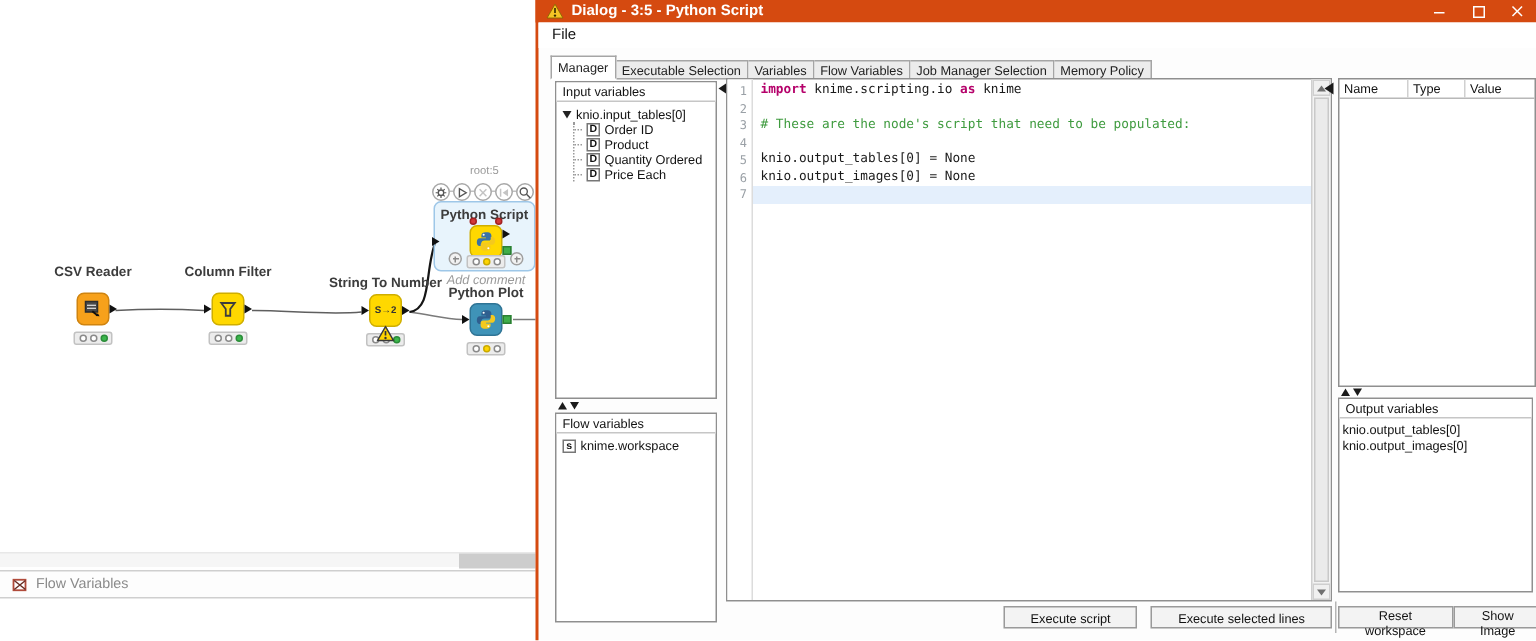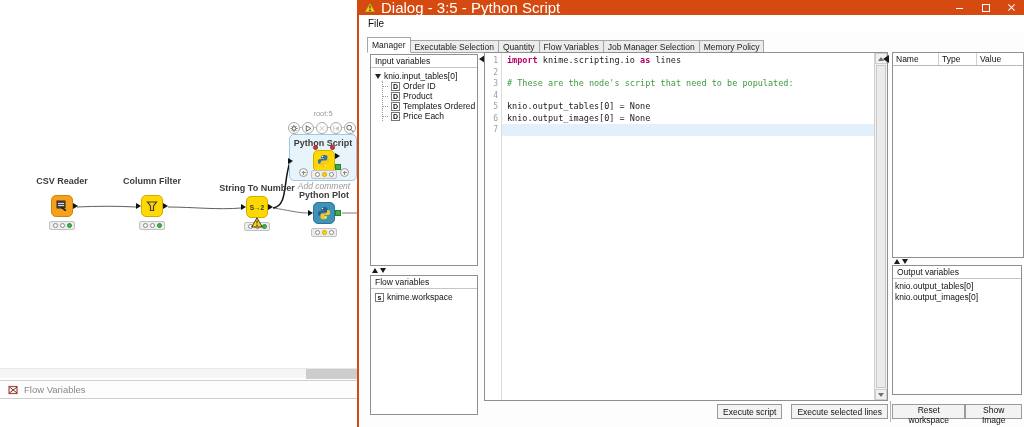--- a/index.html
+++ b/index.html
@@ -49,21 +49,21 @@
   .fvbar { position:absolute; left:0; top:380px; width:358px; height:19px; background:#fdfdfd;
            border-top:1px solid #cfcfcf; border-bottom:1px solid #cfcfcf;
            display:flex; align-items:center; gap:5px; padding-left:8px; }
   .fvbar span { font-size:9.5px; color:#8a8a8a; }
 
   
   .dialog { position:absolute; left:357px; top:0; width:667px; height:427px; background:#fdfdfd;
             border-left:2px solid #d54a10; }
   .titlebar { position:absolute; left:357px; top:0; width:667px; height:15px; background:#d54a10;
               display:flex; align-items:center; gap:5px; padding-left:7px; }
-  .titlebar .ttl { color:#fff; font-size:15px; }
+  .titlebar .ttl { color:#fff; font-size:10px;font-weight:bold; }
   .wcontrols { position:absolute; right:8px; top:0; height:15px; display:flex; align-items:center; gap:17px; }
   .wc { position:relative; width:9px; height:9px; cursor:pointer; }
   .wc-min::after { content:""; position:absolute; left:1px; top:5px; width:7px; height:1px; background:#fff; }
   .wc-max::after { content:""; position:absolute; left:1px; top:1px; width:6px; height:6px; border:1px solid #fff; }
   .wc-close::before, .wc-close::after { content:""; position:absolute; left:0; top:4px; width:9px; height:1px; background:#fff; }
   .wc-close::before { transform:rotate(45deg); }
   .wc-close::after { transform:rotate(-45deg); }
   .menubar { position:absolute; left:359px; top:15px; width:665px; height:17px; background:#fff;
              display:flex; align-items:center; }
   .menubar span { font-size:10px; color:#111; padding:0 9px; }
@@ -117,21 +117,21 @@
   
   .onetouch { position:absolute; width:0; height:0; border-right:6px solid #1a1a1a;
               border-top:4px solid transparent; border-bottom:4px solid transparent; }
   .hsplit { position:absolute; display:flex; gap:2px; align-items:center; }
   .hsplit i { display:block; width:0; height:0; }
   .hsplit .u { border-bottom:5px solid #1a1a1a; border-left:3.5px solid transparent; border-right:3.5px solid transparent; }
   .hsplit .d { border-top:5px solid #1a1a1a; border-left:3.5px solid transparent; border-right:3.5px solid transparent; }
 
   
   .btn { background:#f3f3f3; border:1px solid #9a9a9a; font-size:8.5px; color:#111; height:15px;
-         padding:0 5px; font-family:"Liberation Sans", sans-serif; cursor:pointer; }
+         padding:0 17px; font-family:"Liberation Sans", sans-serif; cursor:pointer; }
   .btnrow-left { position:absolute; left:484px; top:404px; width:404px; display:flex; justify-content:flex-end; gap:9px; }
   .btnrow-right { position:absolute; left:892px; top:404px; width:130px; display:flex; justify-content:space-between; }
   .btndiv { position:absolute; left:890px; top:401px; width:0; height:21px; border-left:1px solid #b5b5b5; }
 </style>
 </head>
 <body>
 
 <div class="stage">
 
   <div class="canvas">
@@ -292,21 +292,21 @@
     </span>
   </div>
 
   <div class="menubar">
     <span>File</span>
   </div>
 
   <div class="tabs">
     <span class="tab active">Manager</span>
     <span class="tab">Executable Selection</span>
-    <span class="tab">Quantity</span>
+    <span class="tab">Variables</span>
     <span class="tab">Flow Variables</span>
     <span class="tab">Job Manager Selection</span>
     <span class="tab">Memory Policy</span>
   </div>
 
   <div class="panel" style="left:370px;top:54px;width:108px;height:212px">
     <div class="phead">Input variables</div>
     <div class="tree">
       <div class="trow">
         <span class="expander"></span>
@@ -319,21 +319,21 @@
           <span>Order ID</span>
         </div>
         <div class="trow">
           <span class="stub"></span>
           <span class="tbox">D</span>
           <span>Product</span>
         </div>
         <div class="trow">
           <span class="stub"></span>
           <span class="tbox">D</span>
-          <span>Templates Ordered</span>
+          <span>Quantity Ordered</span>
         </div>
         <div class="trow">
           <span class="stub"></span>
           <span class="tbox">D</span>
           <span>Price Each</span>
         </div>
       </div>
     </div>
   </div>
 
@@ -358,21 +358,21 @@
     <div class="gutter">
       <div>1</div>
       <div>2</div>
       <div>3</div>
       <div>4</div>
       <div>5</div>
       <div>6</div>
       <div>7</div>
     </div>
     <div class="codearea">
-      <div class="cline"><span class="kw">import</span><span> knime.scripting.io </span><span class="kw">as</span><span> lines</span></div>
+      <div class="cline"><span class="kw">import</span><span> knime.scripting.io </span><span class="kw">as</span><span> knime</span></div>
       <div class="cline"></div>
       <div class="cline cmt"># These are the node's script that need to be populated:</div>
       <div class="cline"></div>
       <div class="cline">knio.output_tables[0] = None</div>
       <div class="cline">knio.output_images[0] = None</div>
       <div class="cline current"></div>
     </div>
     <div class="vscroll">
       <span class="sarrow up">
           <i class="tri-up"></i>

